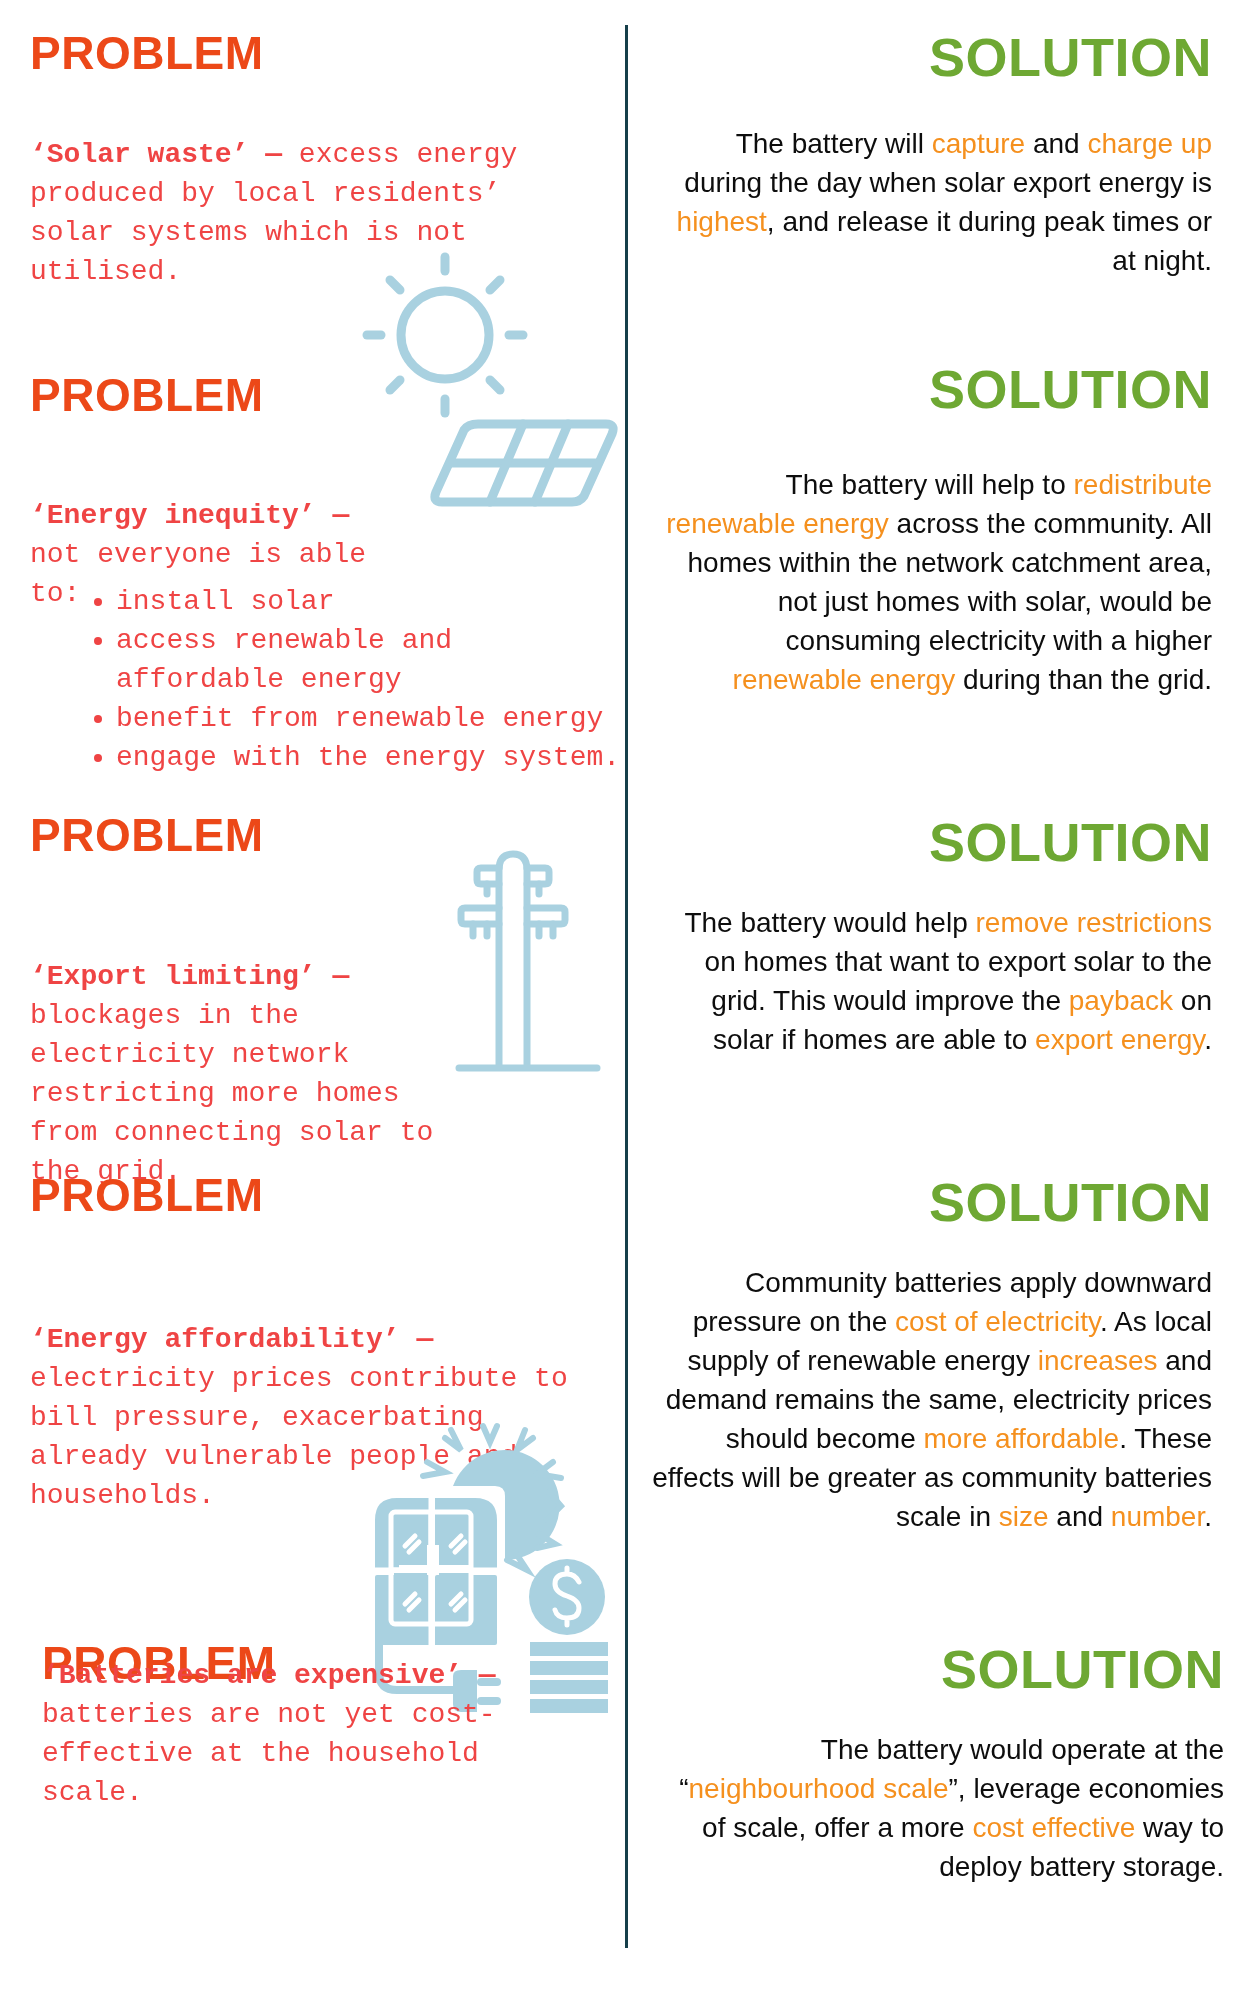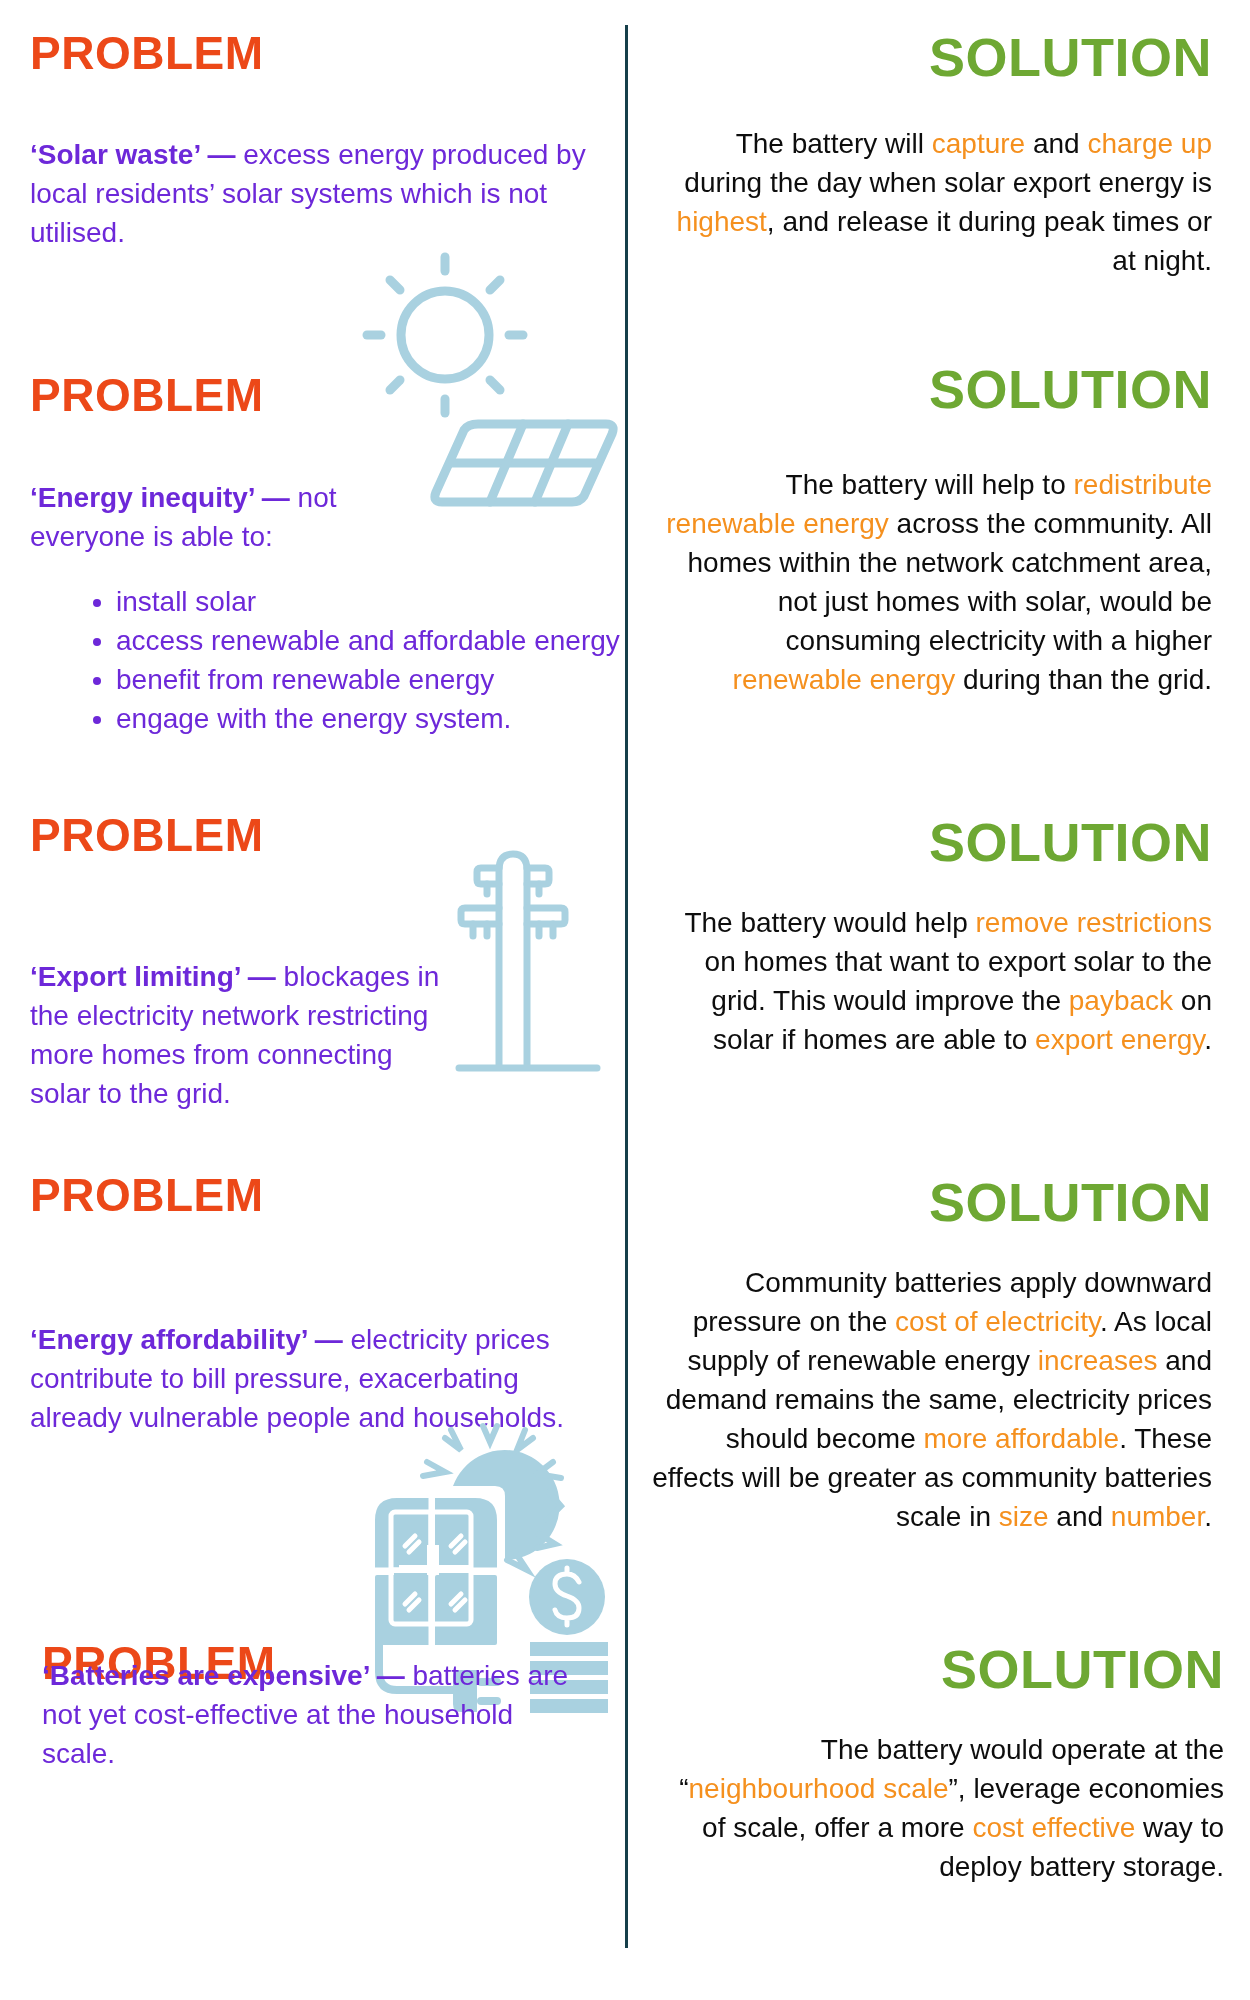--- a/index.html
+++ b/index.html
@@ -1,21 +1,21 @@
 <!DOCTYPE html>
 <html><head>
 <meta charset="utf-8">
 <style>
   html, body { margin:0; padding:0; background:#ffffff; }
   body { width:1250px; height:2000px; position:relative; overflow:hidden;
          font-family:"Liberation Sans", "DejaVu Sans", sans-serif; color:#111; }
   .divider { position:absolute; left:625px; top:25px; width:3px; height:1923px; background:#163f4a; }
   .heading-problem { position:absolute; left:30px; font-size:46px; font-weight:bold; color:#ec4818; letter-spacing:0.5px; line-height:1; }
   .heading-solution { position:absolute; right:38px; font-size:54px; font-weight:bold; color:#6ea833; letter-spacing:0.5px; line-height:1; text-align:left; }
-  .ptext { position:absolute; left:30px; font-size:28px; line-height:39px; color:#6d28d9; }
+  .ptext { position:absolute; left:30px; font-size:28px; line-height:39px; color:#ef4444;font-family:Liberation Mono, monospace; }
   .ptext b { font-weight:bold; }
   .stext { position:absolute; right:38px; font-size:28px; line-height:39px; font-weight:normal; color:#0d0d0d; text-align:right; }
   .hl { color:#f5901e; }
   ul.blist { margin:20px 0 0 0; padding-left:86px; }
   ul.blist li { padding-left:0; }
   .icon { position:absolute; }
 </style>
 </head>
 <body>
 
@@ -44,21 +44,21 @@
 <svg class="icon" style="left:428px; top:418px;" width="192" height="90" viewBox="0 0 192 90">
   <g stroke="#a9d1e0" stroke-width="9" stroke-linejoin="round" stroke-linecap="round" fill="none">
     <path d="M50 6 H178 Q188 6 184 16 L156 78 Q152 84 144 84 H14 Q4 84 8 74 L36 12 Q40 6 50 6 Z"></path>
     <line x1="22" y1="45" x2="170" y2="45"></line>
     <line x1="95" y1="6" x2="62" y2="84"></line>
     <line x1="140" y1="6" x2="107" y2="84"></line>
   </g>
 </svg>
 
 <div class="heading-problem" style="top:372px;">PROBLEM</div>
-<div class="ptext" style="top:478px; width:340px;"><b>‘Energy inequity’ —</b><span> not everyone is able to:</span></div>
+<div class="ptext" style="top:496px; width:340px;"><b>‘Energy inequity’ —</b><span> not everyone is able to:</span></div>
 <ul class="ptext blist" style="top:562px; width:520px;">
   <li>install solar</li>
   <li>access renewable and affordable energy</li>
   <li>benefit from renewable energy</li>
   <li>engage with the energy system.</li>
 </ul>
 
 <div class="heading-solution" style="top:362px;">SOLUTION</div>
 <div class="stext" style="top:465px; width:560px;"><span>The battery will help to </span><span class="hl">redistribute renewable energy</span><span> across the community. All homes within the network catchment area, not just homes with solar, would be consuming electricity with a higher </span><span class="hl">renewable energy</span><span> during than the grid.</span></div>
 

